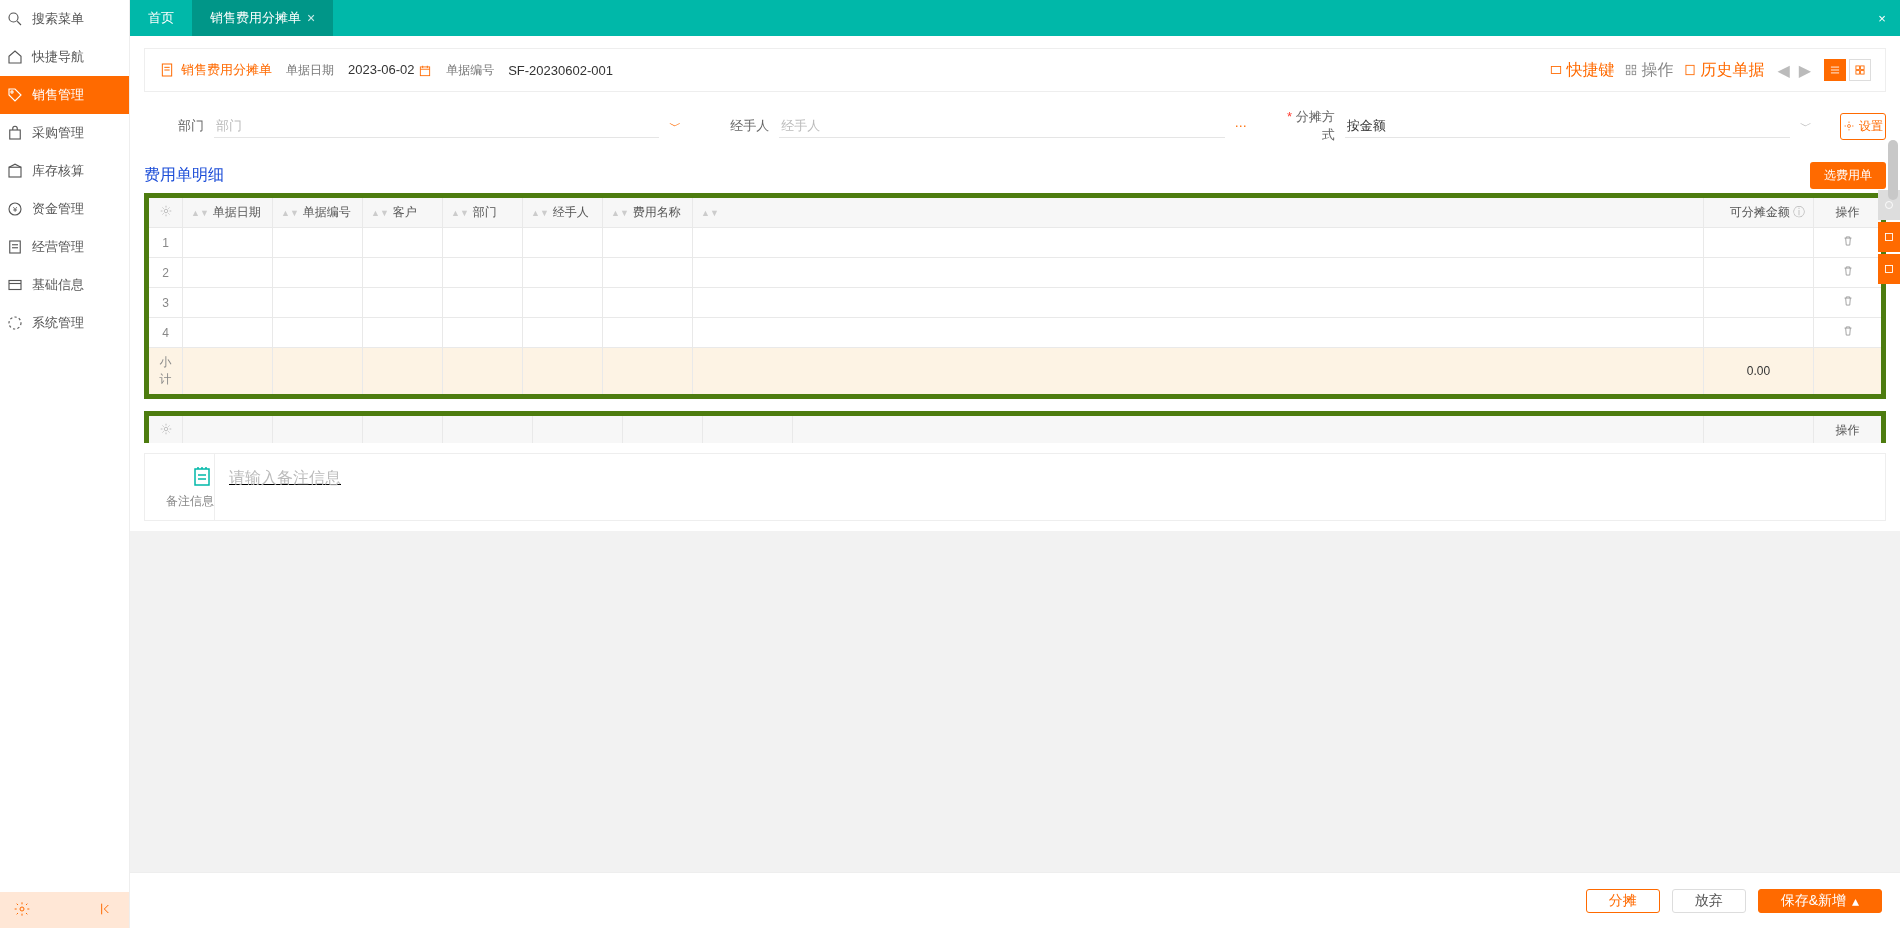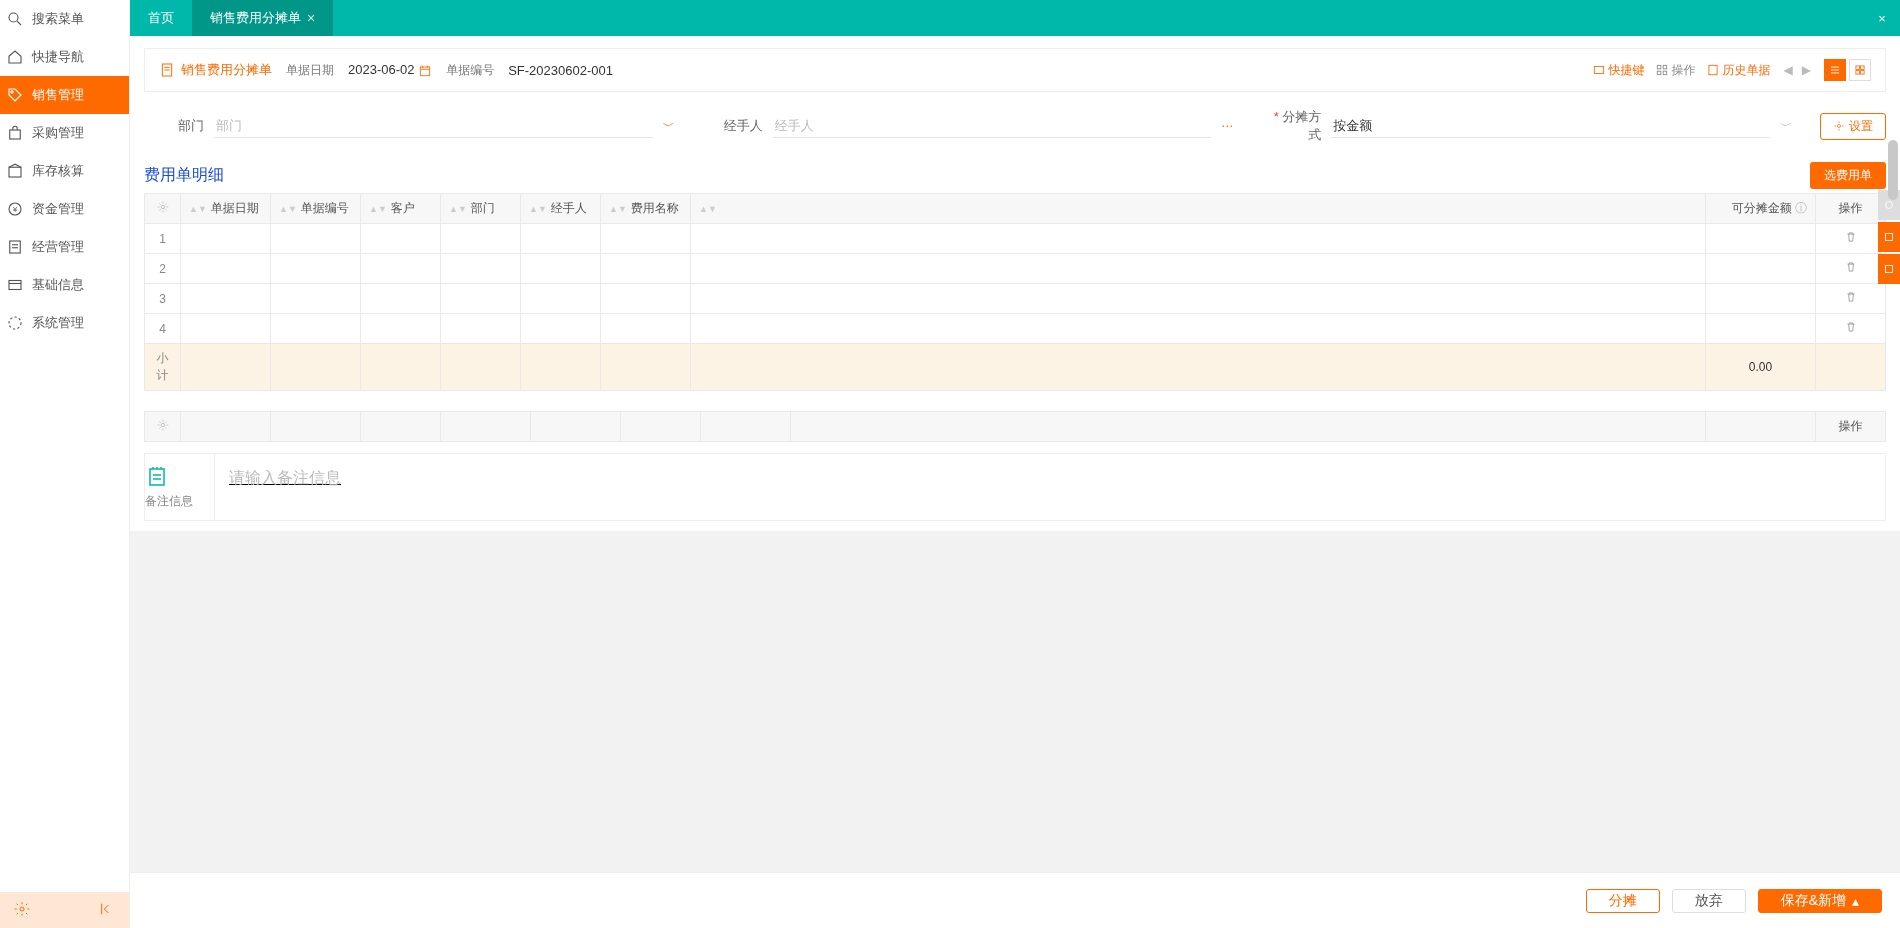--- a/index.html
+++ b/index.html
@@ -17,55 +17,55 @@
 .tab { padding: 0 18px; display: flex; align-items: center; gap: 6px; cursor: pointer; }
 .tab.active { background: #009688; }
 .tab-close { font-size: 14px; opacity: .8; }
 .tabs-close-all { margin-left: auto; width: 36px; display: flex; align-items: center; justify-content: center; cursor: pointer; }
 .header-row { height: 44px; border-bottom: 1px solid #eee; display: flex; align-items: center; padding: 0 14px; gap: 14px; background: #fff; margin: 12px 14px 0 14px; border: 1px solid #eee; }
 .doc-title { color: #ff6a00; display: flex; align-items: center; gap: 6px; }
 .doc-title svg { width: 16px; height: 16px; stroke: #ff6a00; fill: none; stroke-width: 1.5; }
 .hdr-lbl { color: #777; font-size: 12px; }
 .hdr-val { color: #333; }
 .hdr-date svg { width: 14px; height: 14px; stroke: #ff6a00; fill: none; stroke-width: 1.5; vertical-align: middle; }
-.header-tools { margin-left: auto; display: flex; align-items: center; gap: 10px; color: #ff6a00; font-size: 12px; }
+.header-tools { margin-left: auto; display: flex; align-items: center; gap: 10px; color: #ff6a00; font-size: 16px; }
 .header-tools .grey { color: #888; }
 .header-tools span { cursor: pointer; display: inline-flex; align-items: center; gap: 3px; }
 .header-tools svg { width: 14px; height: 14px; stroke: currentColor; fill: none; stroke-width: 1.5; }
 .nav-arrows span { color: #bbb; padding: 0 3px; cursor: pointer; }
 .view-toggle { display: flex; gap: 0; }
 .view-toggle span { width: 22px; height: 22px; border: 1px solid #ddd; display: flex; align-items: center; justify-content: center; }
 .view-toggle span.on { background: #ff6a00; border-color: #ff6a00; }
 .view-toggle span.on svg { stroke: #fff; }
 .content { padding: 10px 14px 0 14px; flex: 1; overflow: auto; }
 .form-row { display: flex; gap: 28px; padding: 6px 0 14px 0; align-items: center; }
 .fld { display: flex; align-items: center; gap: 10px; flex: 1; }
 .fld-lbl { color: #666; font-size: 13px; width: 60px; text-align: right; }
 .fld-lbl.req::before { content: "* "; color: #ff3b30; }
 .fld-input { flex: 1; border: none; border-bottom: 1px solid #e5e5e5; padding: 4px 2px; font-size: 13px; color: #333; background: transparent; }
 .fld-input::placeholder { color: #bbb; }
 .fld-suffix { color: #ff6a00; font-size: 12px; cursor: pointer; }
 .fld-suffix.grey { color: #bbb; }
-.btn-outline { border: 1px solid #ff6a00; color: #ff6a00; background: #fff; padding: 4px 12px; border-radius: 3px; cursor: pointer; display: inline-flex; align-items: center; gap: 4px; font-size: 12px; }
+.btn-outline { border: 1px solid #ff6a00; color: #ff6a00; background: #fff; padding: 4px 2px; border-radius: 3px; cursor: pointer; display: inline-flex; align-items: center; gap: 4px; font-size: 12px; }
 .btn-outline svg { width: 12px; height: 12px; stroke: #ff6a00; fill: none; stroke-width: 1.5; }
 .section-hdr { display: flex; align-items: center; padding: 4px 0; }
 .section-title { color: #1d4ed8; font-size: 16px; }
 .btn-primary { background: #ff6a00; color: #fff; border: none; padding: 5px 14px; border-radius: 3px; cursor: pointer; font-size: 12px; margin-left: auto; }
-.tbl { border: 1px solid #4d7c0f; border-collapse: collapse; width: 100%; font-size: 12px; margin-bottom: 20px; }
+.tbl { border: 5px solid #4d7c0f; border-collapse: collapse; width: 100%; font-size: 12px; margin-bottom: 12px; }
 .tbl th, .tbl td { border: 1px solid #e9e9e9; padding: 6px 8px; height: 27px; }
 .tbl th { background: #f7f7f7; color: #555; font-weight: normal; text-align: left; position: relative; }
 .tbl th .sort { color: #ccc; font-size: 9px; line-height: 8px; display: inline-flex; flex-direction: column; margin-right: 4px; vertical-align: middle; }
 .tbl .rownum { width: 36px; text-align: center; color: #888; }
 .tbl .gear { width: 36px; text-align: center; color: #999; }
 .tbl .op { width: 70px; text-align: center; }
 .tbl .op svg { width: 14px; height: 14px; stroke: #999; fill: none; stroke-width: 1.5; cursor: pointer; }
 .tbl tr.subtotal td { background: #fdf3e4; }
 .tbl td.num { text-align: center; }
 .remark-box { margin: 10px 14px; border: 1px solid #eee; display: flex; background: #fff; }
-.remark-side { width: 70px; display: flex; flex-direction: column; align-items: flex-start; justify-content: center; border-right: 1px solid #eee; gap: 4px; color: #888; font-size: 12px; padding: 8px 0; }
+.remark-side { width: 70px; display: flex; flex-direction: column; align-items: flex-end; justify-content: center; border-right: 1px solid #eee; gap: 4px; color: #888; font-size: 12px; padding: 8px 0; }
 .remark-side svg { width: 24px; height: 24px; stroke: #00b8a9; fill: none; stroke-width: 1.5; }
 .remark-input { flex: 1; border: none; padding: 14px; font-size: 16px; resize: none; text-decoration: underline; }
 .remark-input::placeholder { color: #bbb; }
 .footer-bar { height: 56px; border-top: 1px solid #eee; display: flex; align-items: center; justify-content: flex-end; gap: 12px; padding: 0 18px; background: #fff; }
 .btn-lg { padding: 2px 22px; border-radius: 3px; font-size: 14px; cursor: pointer; border: 1px solid #ddd; background: #fff; color: #555; }
 .btn-lg.outline-primary { border-color: #ff6a00; color: #ff6a00; }
 .btn-lg.primary { background: #ff6a00; border-color: #ff6a00; color: #fff; display: inline-flex; align-items: center; gap: 6px; }
 .side-tabs { position: absolute; right: 0; top: 190px; display: flex; flex-direction: column; gap: 2px; }
 .side-tabs span { width: 22px; height: 30px; background: #ff6a00; display: flex; align-items: center; justify-content: center; cursor: pointer; }
 .side-tabs span.off { background: #ddd; }

